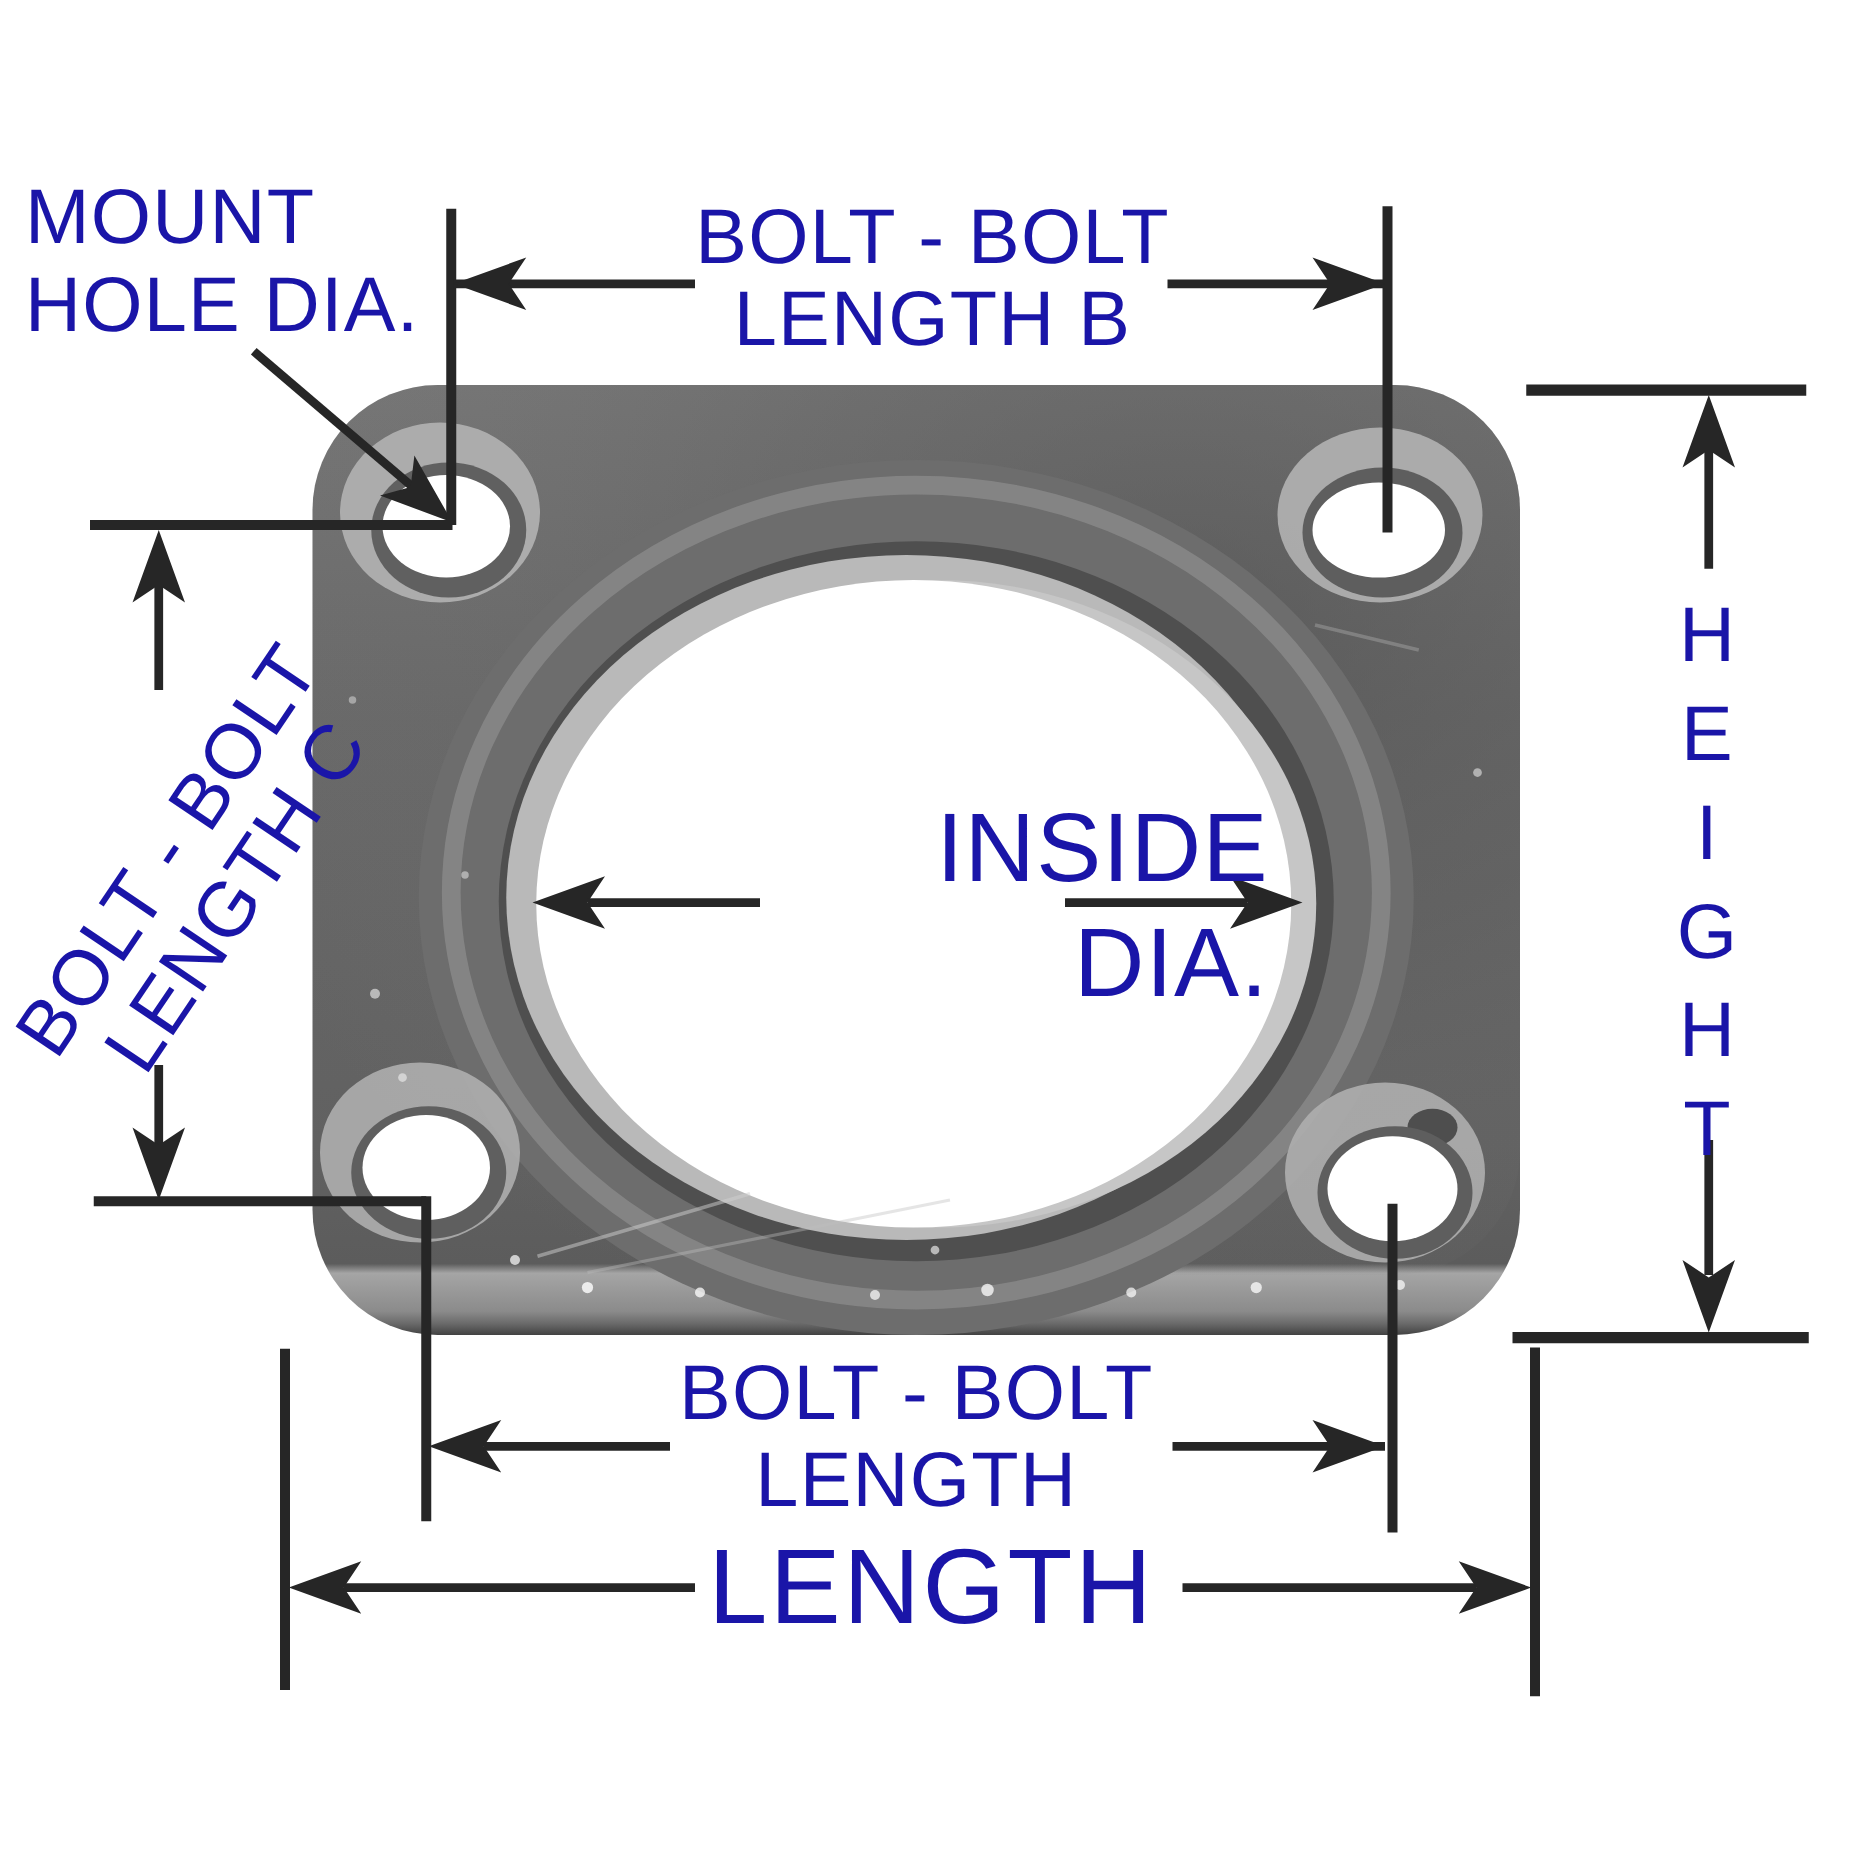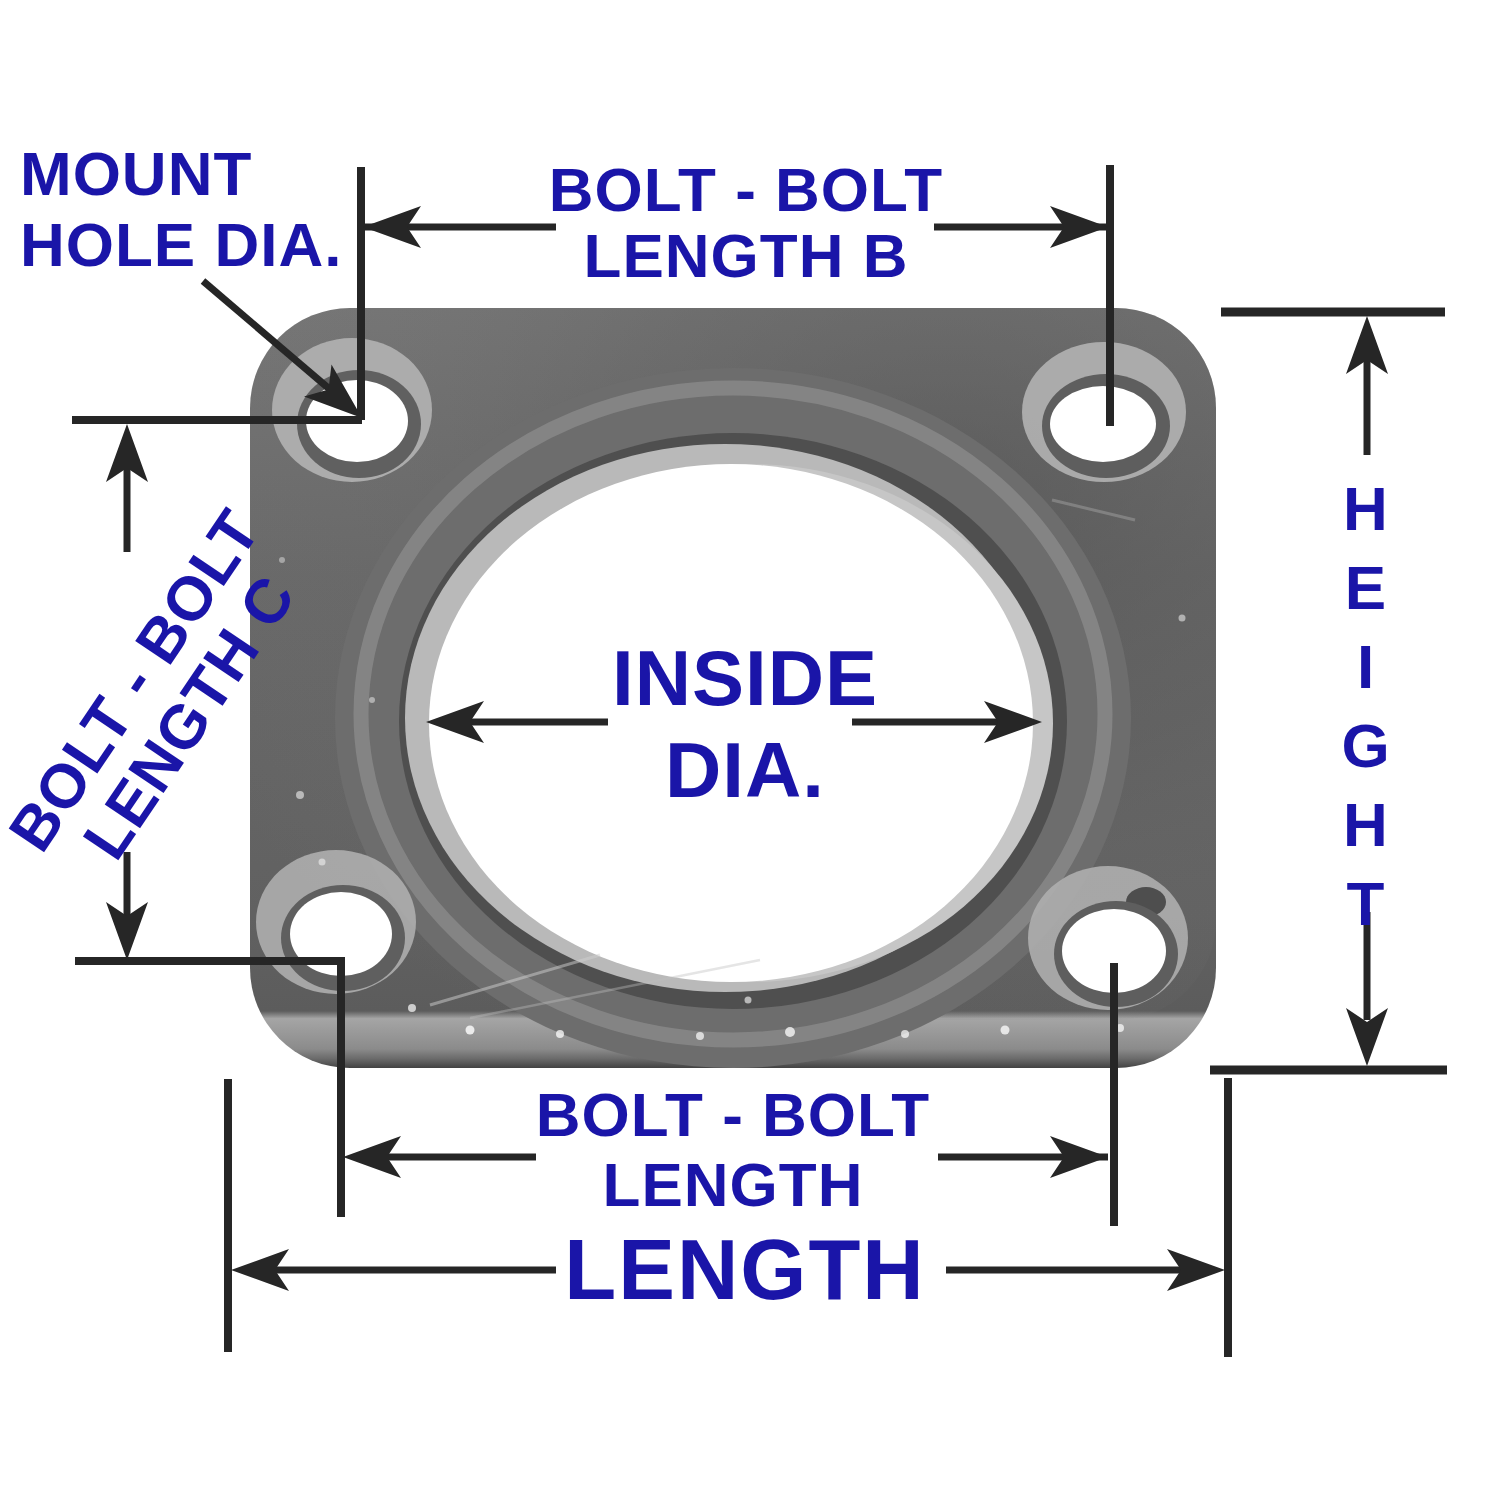--- a/index.html
+++ b/index.html
@@ -1,32 +1,32 @@
 <!DOCTYPE html>
 <html><head>
 <meta charset="utf-8">
 <style>
   html,body{margin:0;padding:0;background:#fff;}
   .canvas{
     position:relative;width:1500px;height:1500px;background:#ffffff;
-    font-family:"Liberation Sans", sans-serif;overflow:hidden;font-weight:bold;
+    font-family:"Liberation Sans", sans-serif;overflow:hidden;
   }
   .diagram-svg{position:absolute;left:0;top:0;width:1500px;height:1500px;}
   .lbl{
     position:absolute;color:#1a15a8;white-space:pre-line;
     font-family:"Liberation Sans", sans-serif;
     -webkit-font-smoothing:antialiased;
   }
   .lbl-mount{left:20px;top:138px;width:420px;font-size:62px;line-height:71px;text-align:left;letter-spacing:1px;}
   .lbl-b{left:446px;top:157px;width:600px;font-size:62px;line-height:66px;text-align:center;letter-spacing:1px;}
   .lbl-c{
     left:-98px;top:633px;width:520px;font-size:62px;line-height:66px;text-align:center;letter-spacing:1px;
     transform:rotate(-56deg);transform-origin:50% 50%;
   }
-  .lbl-inside{left:440px;top:632px;width:610px;font-size:78px;line-height:92px;text-align:center;letter-spacing:1px;}
+  .lbl-inside{left:405px;top:632px;width:610px;font-size:78px;line-height:92px;text-align:right;letter-spacing:1px;}
   .lbl-height{
     left:1330px;top:474px;width:74px;font-size:62px;letter-spacing:10px;
     writing-mode:vertical-lr;text-orientation:upright;text-align:left;
   }
   .lbl-bb{left:433px;top:1080px;width:600px;font-size:62px;line-height:70px;text-align:center;letter-spacing:1px;}
   .lbl-len{left:445px;top:1222px;width:600px;font-size:85px;line-height:96px;text-align:center;letter-spacing:2px;}
 </style>
 </head>
 <body>
 

